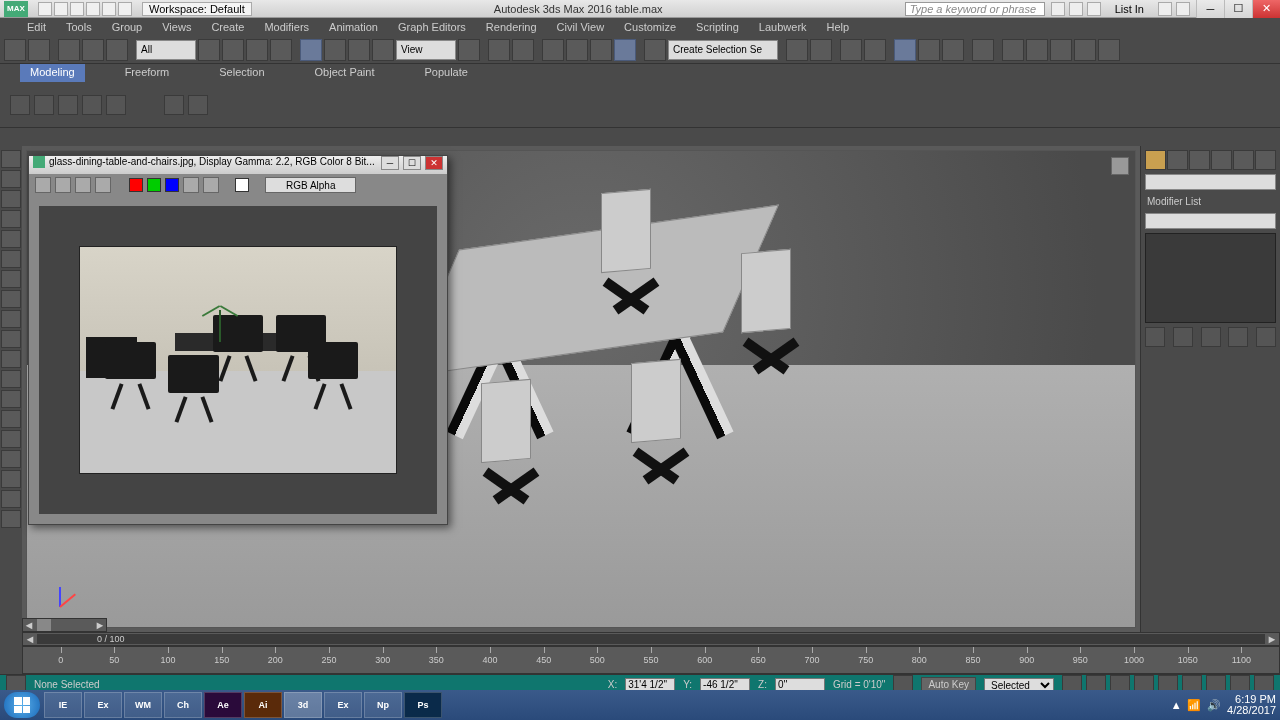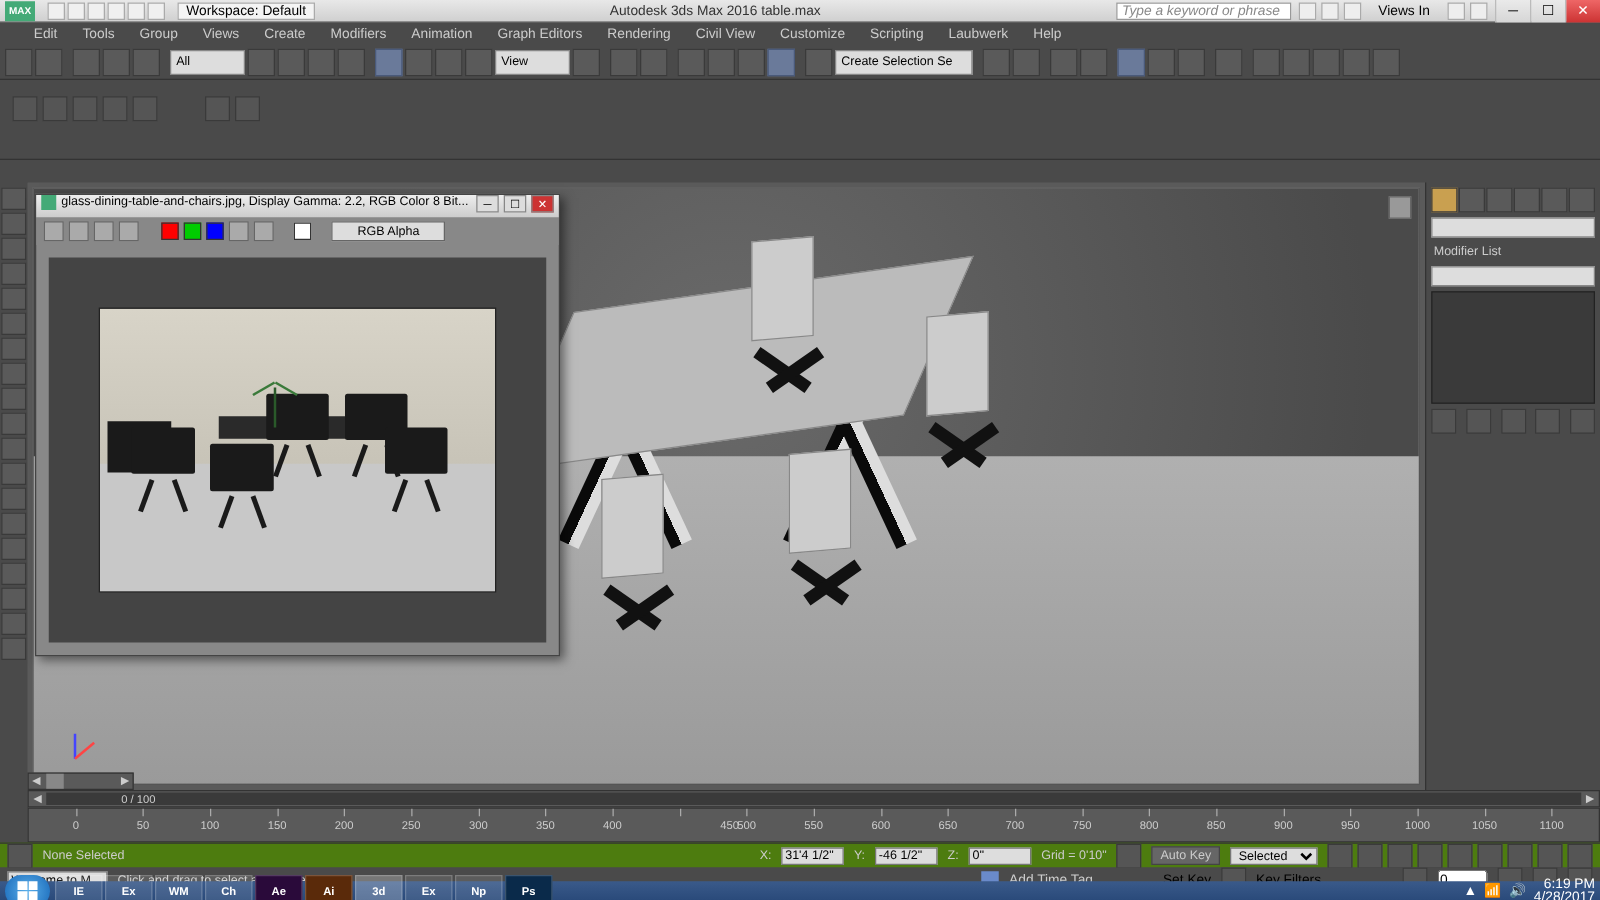--- a/index.html
+++ b/index.html
@@ -112,31 +112,31 @@
 .timeline-area { position:absolute; left:22px; right:0; bottom:46px; height:42px; background:#4a4a4a;}
 .time-scroll { height:14px; background:#5a5a5a; border:1px solid #333; display:flex; align-items:center;}
 .time-scroll .arrow{width:14px;text-align:center;color:#ccc;cursor:default;}
 .time-scroll .track{flex:1;background:#3a3a3a;height:10px;position:relative;}
 .time-scroll .frame-label{position:absolute;left:50%;transform:translateX(-50%);color:#ccc;font-size:9px;}
 .time-ruler { height:28px; background:#5a5a5a; position:relative; border:1px solid #333;}
 .time-ruler .tick{position:absolute;top:0;width:1px;height:6px;background:#aaa;}
 .time-ruler .tick-label{position:absolute;top:8px;color:#ccc;font-size:9px;transform:translateX(-50%);}
 
 
-.status1 { position:absolute; left:0; right:0; bottom:26px; height:20px; background:#4d7c0f; display:flex; align-items:center; gap:8px; padding:0 6px; border-top:1px solid #333;}
+.status1 { position:absolute; left:0; right:0; bottom:26px; height:20px; background:#0f766e; display:flex; align-items:center; gap:8px; padding:0 6px; border-top:1px solid #333;}
 .status1 .field{color:#ccc;font-size:10px;}
 .status1 .num-input{background:#ddd;border:1px solid #777;height:14px;width:50px;padding:0 2px;font-size:10px;}
 .status1 .btn{background:#666;border:1px solid #444;color:#ccc;padding:1px 6px;font-size:10px;}
 .status1 .right{margin-left:auto;display:flex;gap:4px;align-items:center;}
 .status2 { position:absolute; left:0; right:0; bottom:6px; height:20px; background:#4a4a4a; display:flex; align-items:center; gap:8px; padding:0 6px;}
 .status2 .welcome{width:80px;background:#ddd;border:1px solid #777;height:14px;padding:0 2px;font-size:10px;}
 .status2 .prompt{color:#ccc;font-size:10px;}
 
 
-.taskbar { position:absolute; left:0; right:0; bottom:0; height:15px; background:linear-gradient(#3a5a8a,#2a4a7a); display:flex; align-items:center; padding:0 4px; gap:4px;}
+.taskbar { position:absolute; left:0; right:0; bottom:0; height:30px; background:linear-gradient(#3a5a8a,#2a4a7a); display:flex; align-items:center; padding:0 4px; gap:4px;}
 .start-btn{width:36px;height:26px;background:radial-gradient(circle,#5aafea,#1a6aba);border-radius:13px;display:flex;align-items:center;justify-content:center;}
 .start-btn .winlogo{width:16px;height:16px;display:grid;grid-template:1fr 1fr/1fr 1fr;gap:1px;}
 .start-btn .winlogo div{background:#fff;}
 .task-icon{width:38px;height:26px;background:rgba(255,255,255,0.1);border:1px solid rgba(255,255,255,0.2);display:flex;align-items:center;justify-content:center;font-size:9px;color:#fff;font-weight:bold;}
 .task-icon.active{background:rgba(255,255,255,0.25);}
 .tray{margin-left:auto;display:flex;align-items:center;gap:6px;color:#fff;font-size:10px;}
 .tray .clock{text-align:right;line-height:11px;}
 
 .mini-scroll{position:absolute;left:22px;bottom:88px;width:85px;height:14px;background:#5a5a5a;border:1px solid #333;display:flex;}
 .mini-scroll .ar{width:12px;text-align:center;color:#ccc;}
@@ -156,21 +156,21 @@
     <div class="qat-btn"></div>
   </div>
   <div class="ws-label">Workspace: Default</div>
   <div class="app-title">Autodesk 3ds Max 2016   table.max</div>
   <div class="searchbox">Type a keyword or phrase</div>
   <div class="right-icons">
     <div class="tb-icon"></div>
     <div class="tb-icon"></div>
     <div class="tb-icon"></div>
   </div>
-  <div class="signin">Views In</div>
+  <div class="signin">List In</div>
   <div class="right-icons">
     <div class="tb-icon"></div>
     <div class="tb-icon"></div>
   </div>
   <div class="win-controls">
     <div class="win-btn">─</div>
     <div class="win-btn">☐</div>
     <div class="win-btn close">✕</div>
   </div>
 </div>
@@ -237,20 +237,27 @@
   <div class="tb-btn"></div>
   <div class="tb-sep"></div>
   <div class="tb-btn"></div>
   <div class="tb-btn"></div>
   <div class="tb-btn"></div>
   <div class="tb-btn"></div>
   <div class="tb-btn"></div>
 </div>
 
 <div class="ribbon">
+  <div class="ribbon-tabs" id="ribbon-tabs">
+      <div class="ribbon-tab active">Modeling</div>
+      <div class="ribbon-tab">Freeform</div>
+      <div class="ribbon-tab">Selection</div>
+      <div class="ribbon-tab">Object Paint</div>
+      <div class="ribbon-tab">Populate</div>
+    </div>
   <div class="ribbon-body">
     <div class="rb-btn"></div>
     <div class="rb-btn"></div>
     <div class="rb-btn"></div>
     <div class="rb-btn"></div>
     <div class="rb-btn"></div>
     <div style="width:30px"></div>
     <div class="rb-btn"></div>
     <div class="rb-btn"></div>
   </div>
@@ -429,21 +436,21 @@
       <div class="tick-label" style="left: 20.0909%;">200</div>
       <div class="tick" style="left: 24.3636%;"></div>
       <div class="tick-label" style="left: 24.3636%; text-align: right;">250</div>
       <div class="tick" style="left: 28.6364%;"></div>
       <div class="tick-label" style="left: 28.6364%;">300</div>
       <div class="tick" style="left: 32.9091%;"></div>
       <div class="tick-label" style="left: 32.9091%;">350</div>
       <div class="tick" style="left: 37.1818%;"></div>
       <div class="tick-label" style="left: 37.1818%;">400</div>
       <div class="tick" style="left: 41.4545%;"></div>
-      <div class="tick-label" style="left: 41.4545%; margin-left: 40px;">450</div>
+      <div class="tick-label" style="left: 41.4545%;">450</div>
       <div class="tick" style="left: 45.7273%;"></div>
       <div class="tick-label" style="left: 45.7273%;">500</div>
       <div class="tick" style="left: 50%;"></div>
       <div class="tick-label" style="left: 50%;">550</div>
       <div class="tick" style="left: 54.2727%;"></div>
       <div class="tick-label" style="left: 54.2727%;">600</div>
       <div class="tick" style="left: 58.5455%;"></div>
       <div class="tick-label" style="left: 58.5455%;">650</div>
       <div class="tick" style="left: 62.8182%;"></div>
       <div class="tick-label" style="left: 62.8182%;">700</div>

